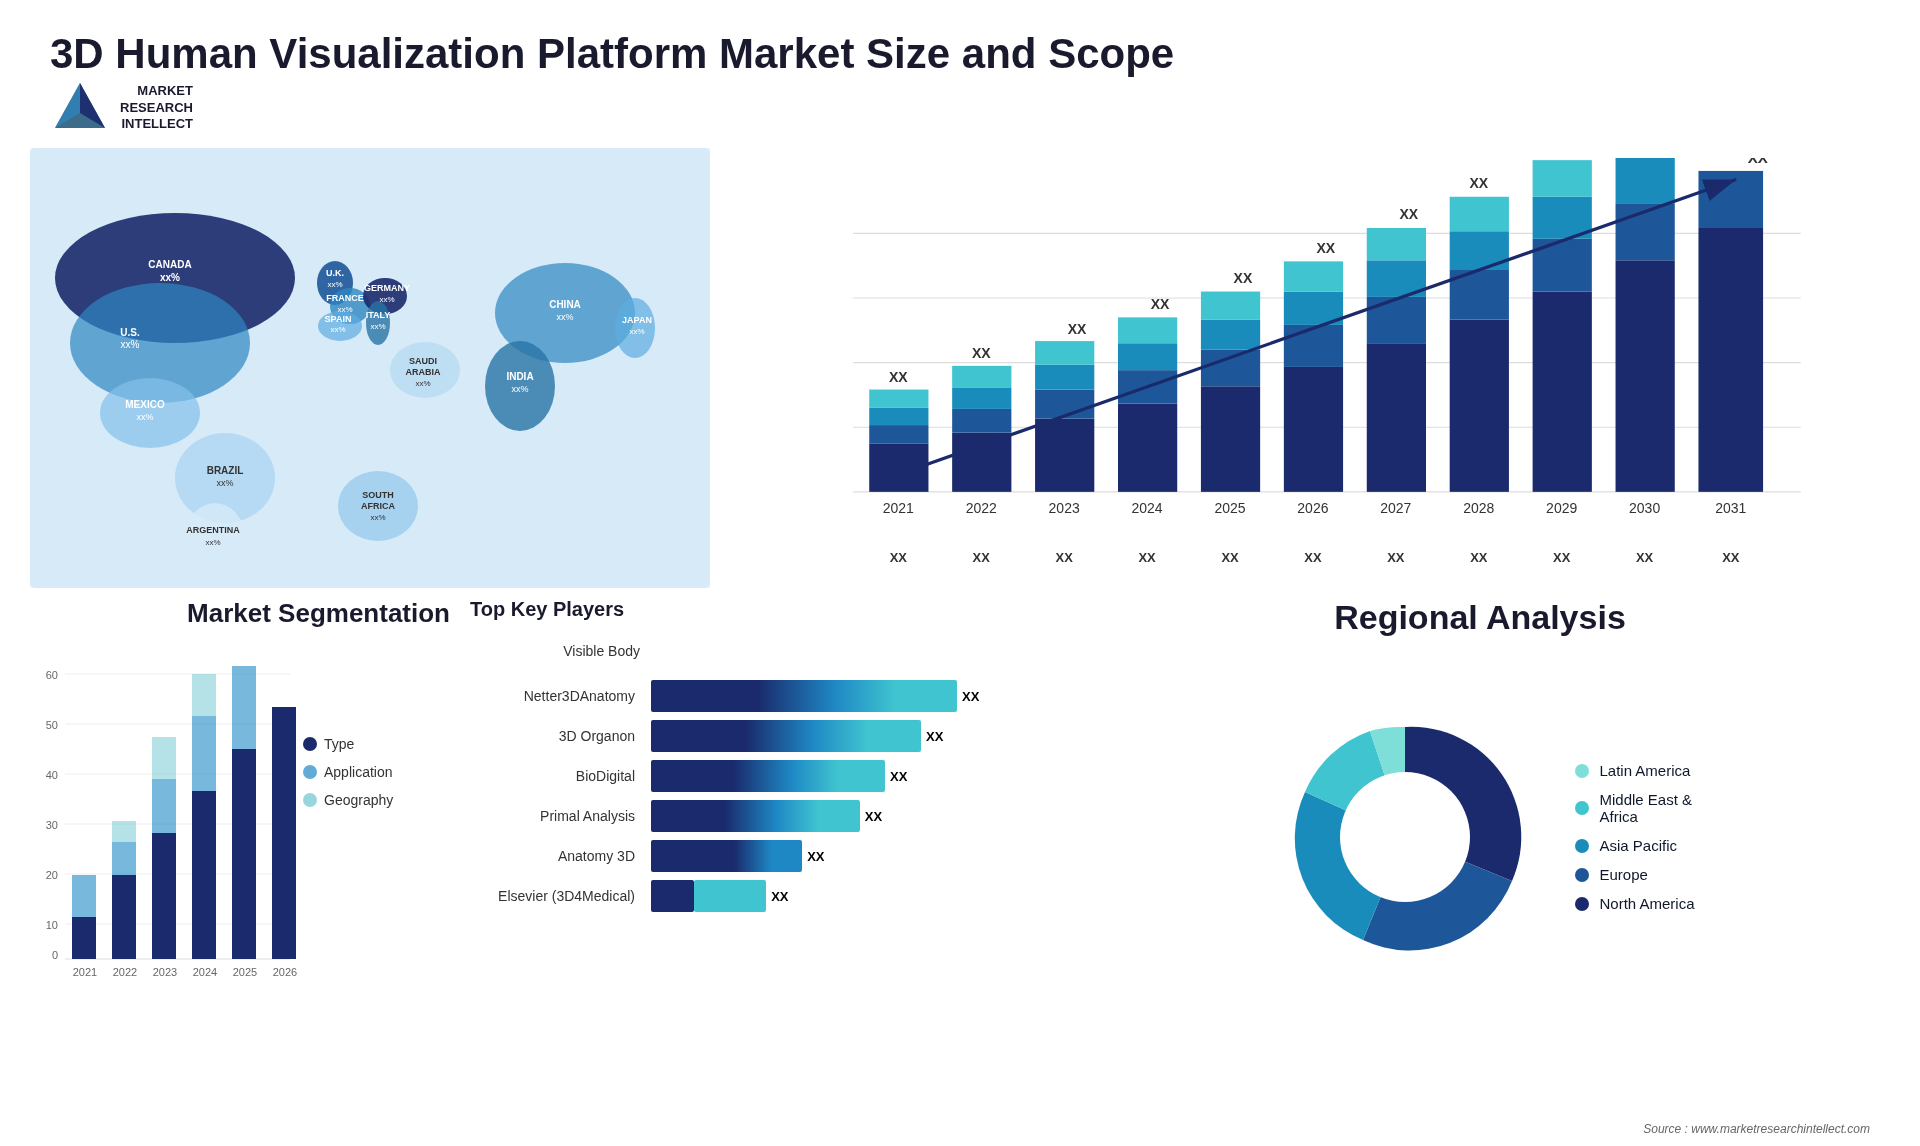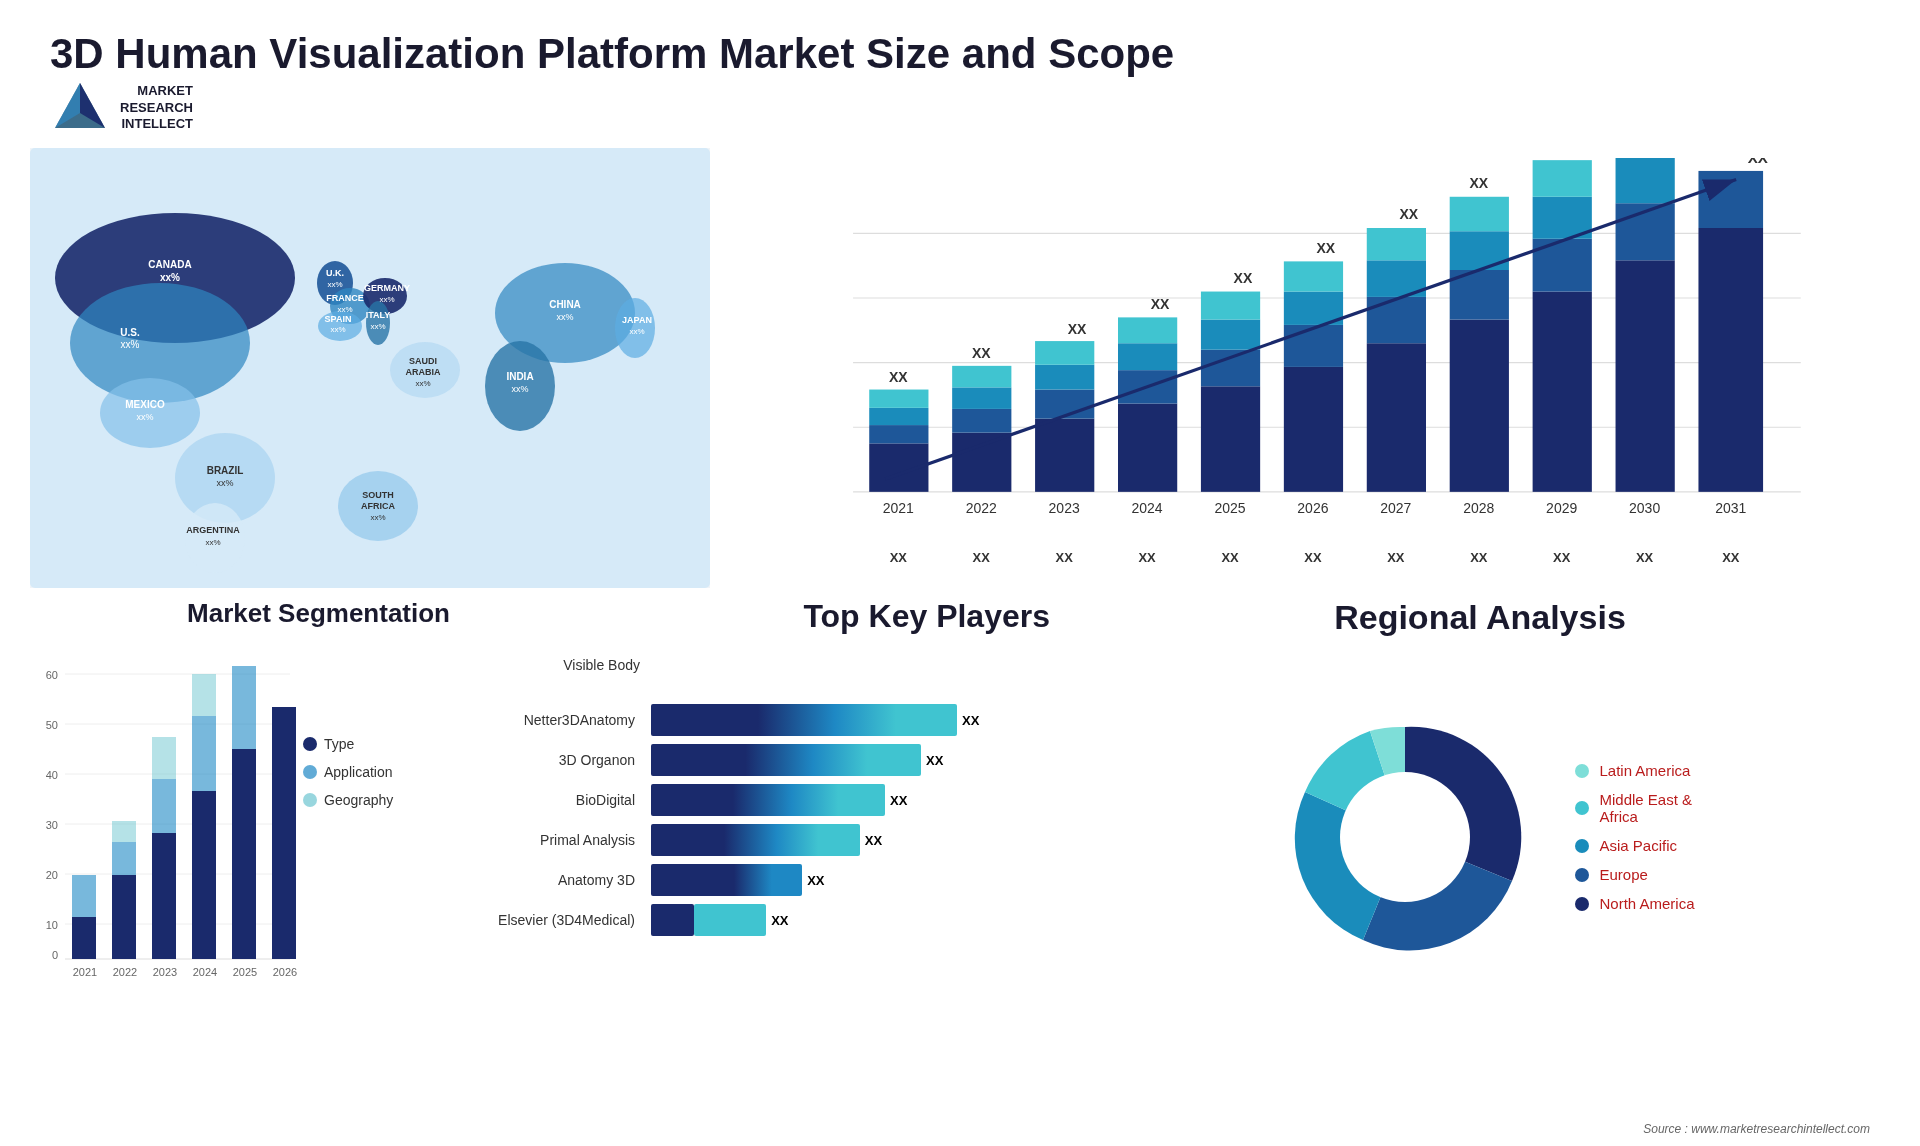--- a/index.html
+++ b/index.html
@@ -83,30 +83,30 @@
       margin-bottom: 15px;
       text-align: right;
     }
     .bar-chart-svg {
       width: 100%;
       height: 100%;
     }
 
     
     .players-title {
-      font-size: 32px;
+      font-size: 20px;
       font-weight: 700;
       color: #1a1a2e;
       margin-bottom: 15px;
-      text-align: right;
+      text-align: left;
     }
     .player-row {
       display: flex;
       align-items: center;
-      margin-bottom: 24px;
+      margin-bottom: 14px;
       gap: 8px;
     }
     .player-name {
       font-size: 14px;
       color: #333;
       width: 160px;
       flex-shrink: 0;
       text-align: right;
     }
     .player-bar-wrap {
@@ -133,21 +133,21 @@
     .regional-legend {
       display: flex;
       flex-direction: column;
       gap: 12px;
     }
     .reg-legend-item {
       display: flex;
       align-items: center;
       gap: 10px;
       font-size: 15px;
-      color: #b91c1c;
+      color: #0f172a;
     }
     .reg-legend-dot {
       width: 14px;
       height: 14px;
       border-radius: 50%;
       flex-shrink: 0;
     }
 
     
     .source-text {

